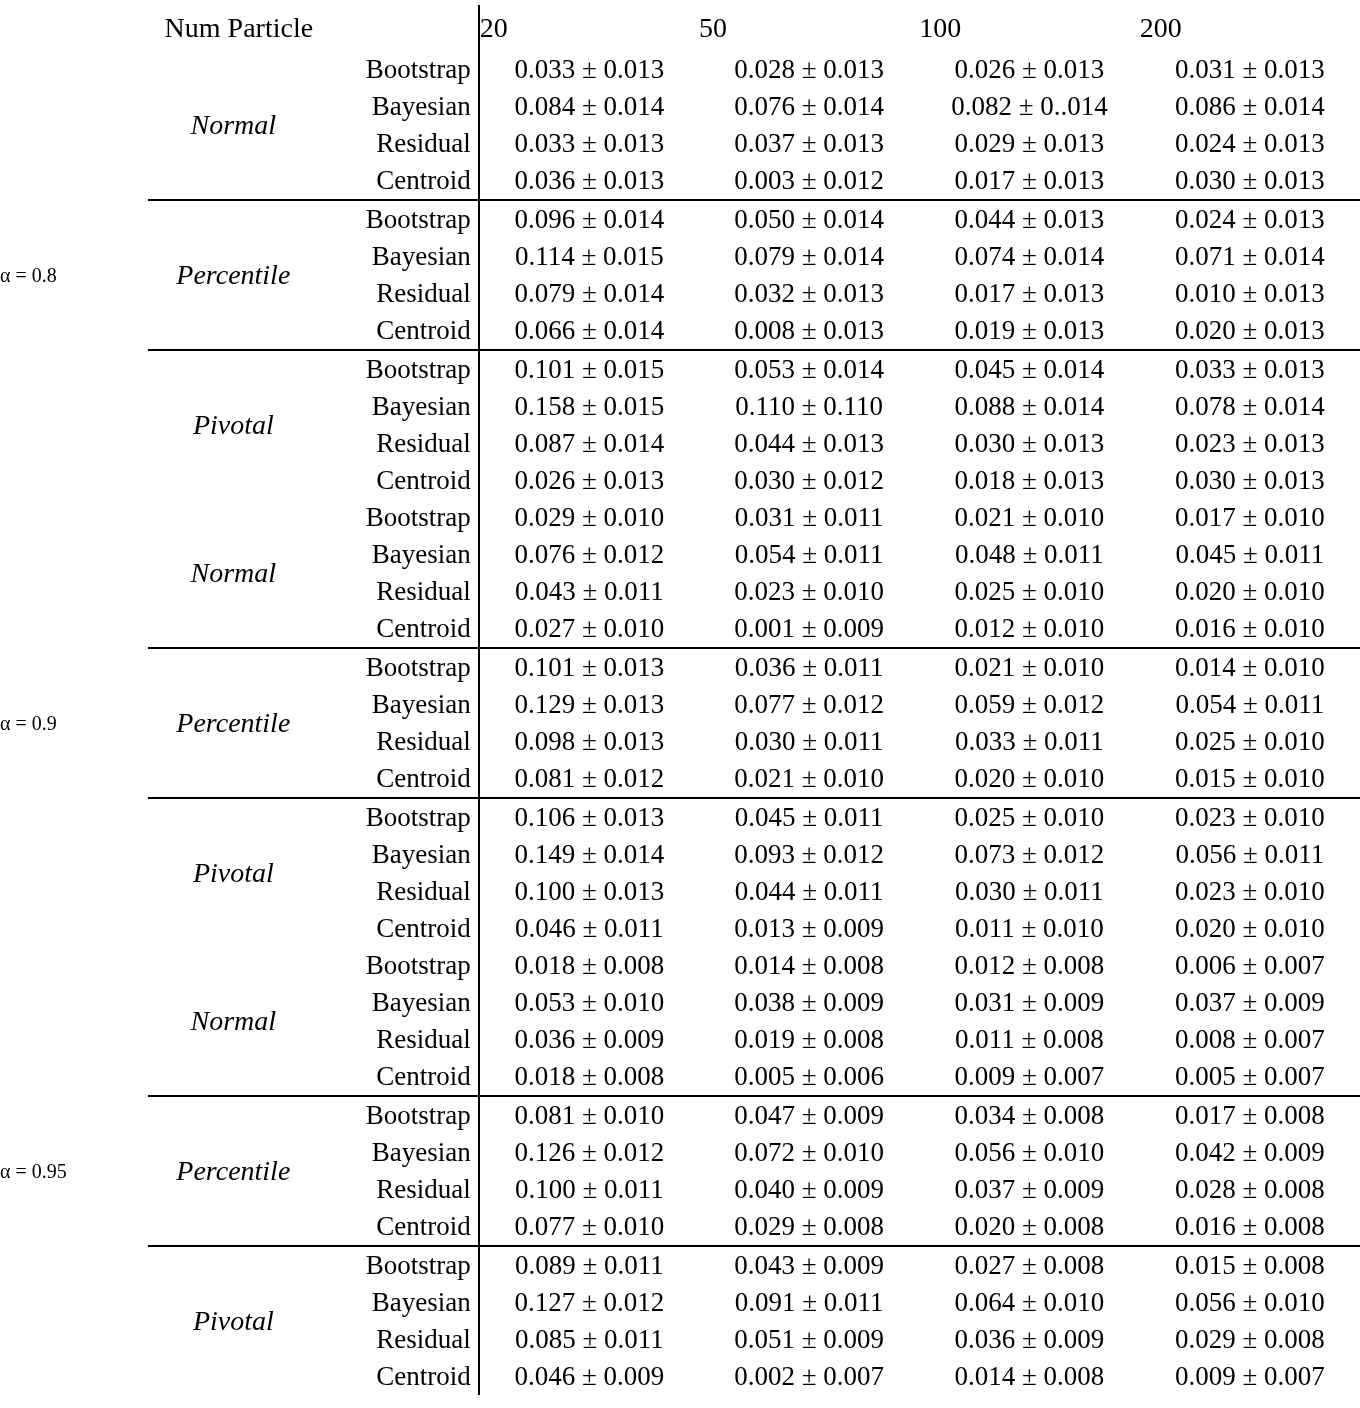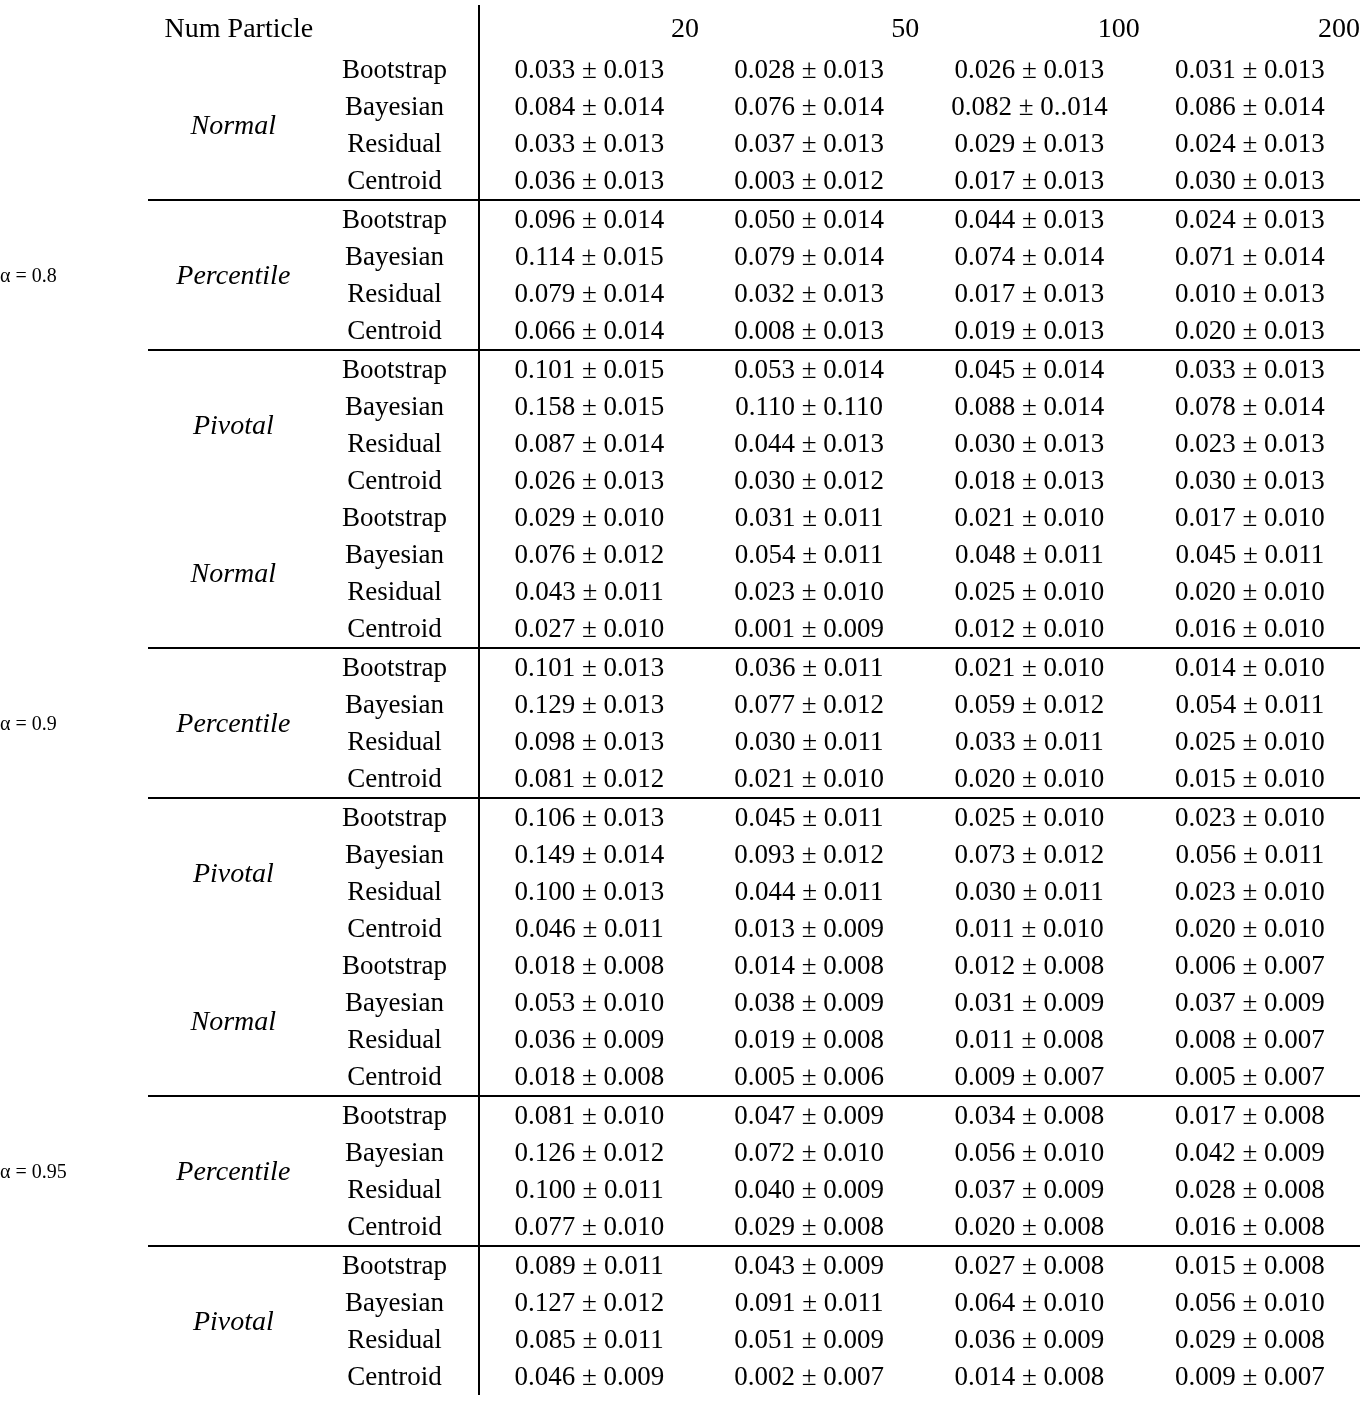--- a/index.html
+++ b/index.html
@@ -57,21 +57,21 @@
     font-size: 20px;
   }
   .cell-method {
     text-align: center;
     vertical-align: middle;
     font-size: 28px;
     border-left: 2px solid #000;
     font-style: italic;
   }
   .cell-est {
-    text-align: center;
+    text-align: right;
     padding-right: 7px !important;
     font-size: 27px;
     border-left: 2px solid #000;
     height: 37px;
   }
   .cell-val {
     text-align: center;
     font-size: 27px;
     height: 37px;
   }
@@ -80,21 +80,21 @@
   }
   .bold { font-weight: bold; }
 
   .hdr-numparticle {
     text-align: center;
     font-size: 28px;
     height: 46px;
     vertical-align: middle;
   }
   .hdr-col {
-    text-align: right;
+    text-align: left;
     font-size: 28px;
     height: 46px;
     vertical-align: middle;
   }
   .hdr-col.first { border-left: 2px solid #000; }
 
   
   .grp-sep td.cell-method,
   .grp-sep td.cell-est,
   .grp-sep td.cell-val { border-top: 2px solid #000; }

